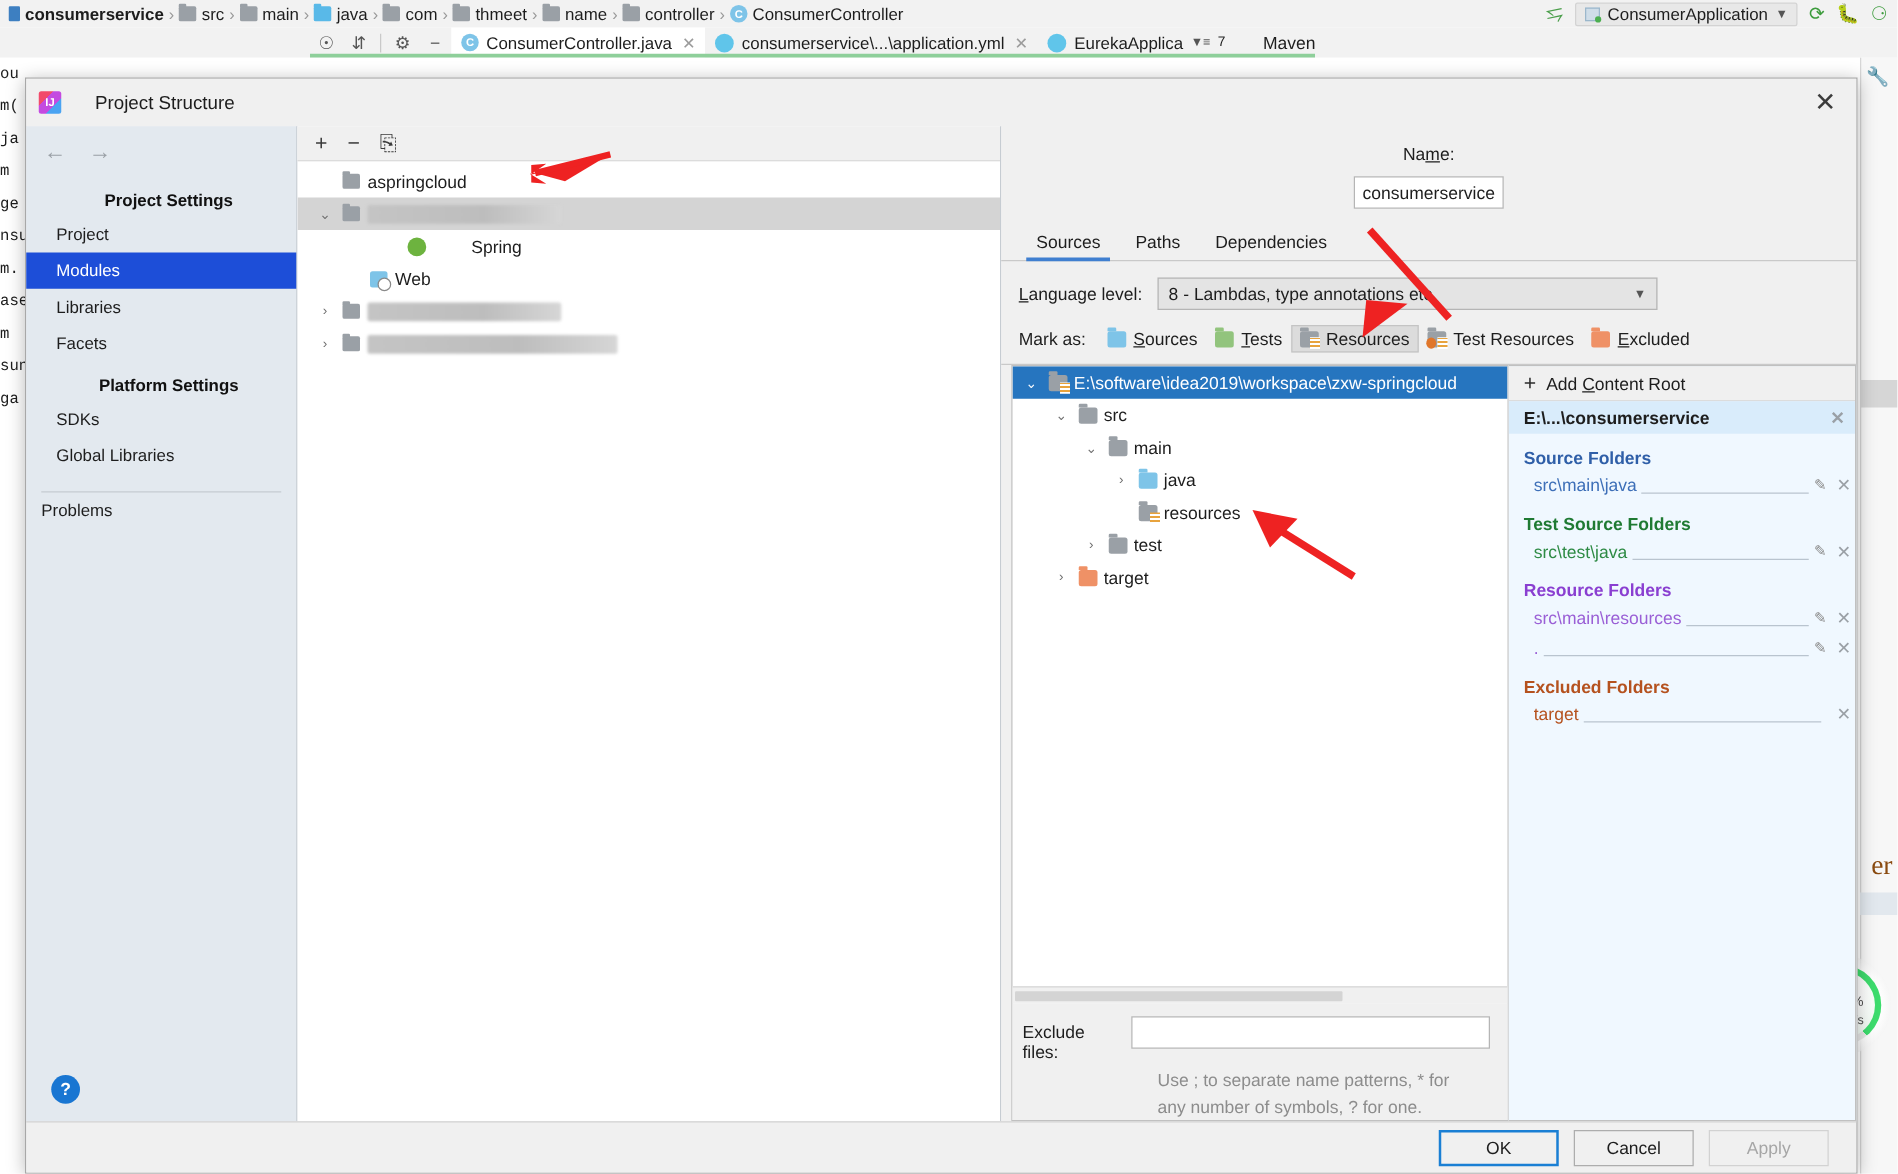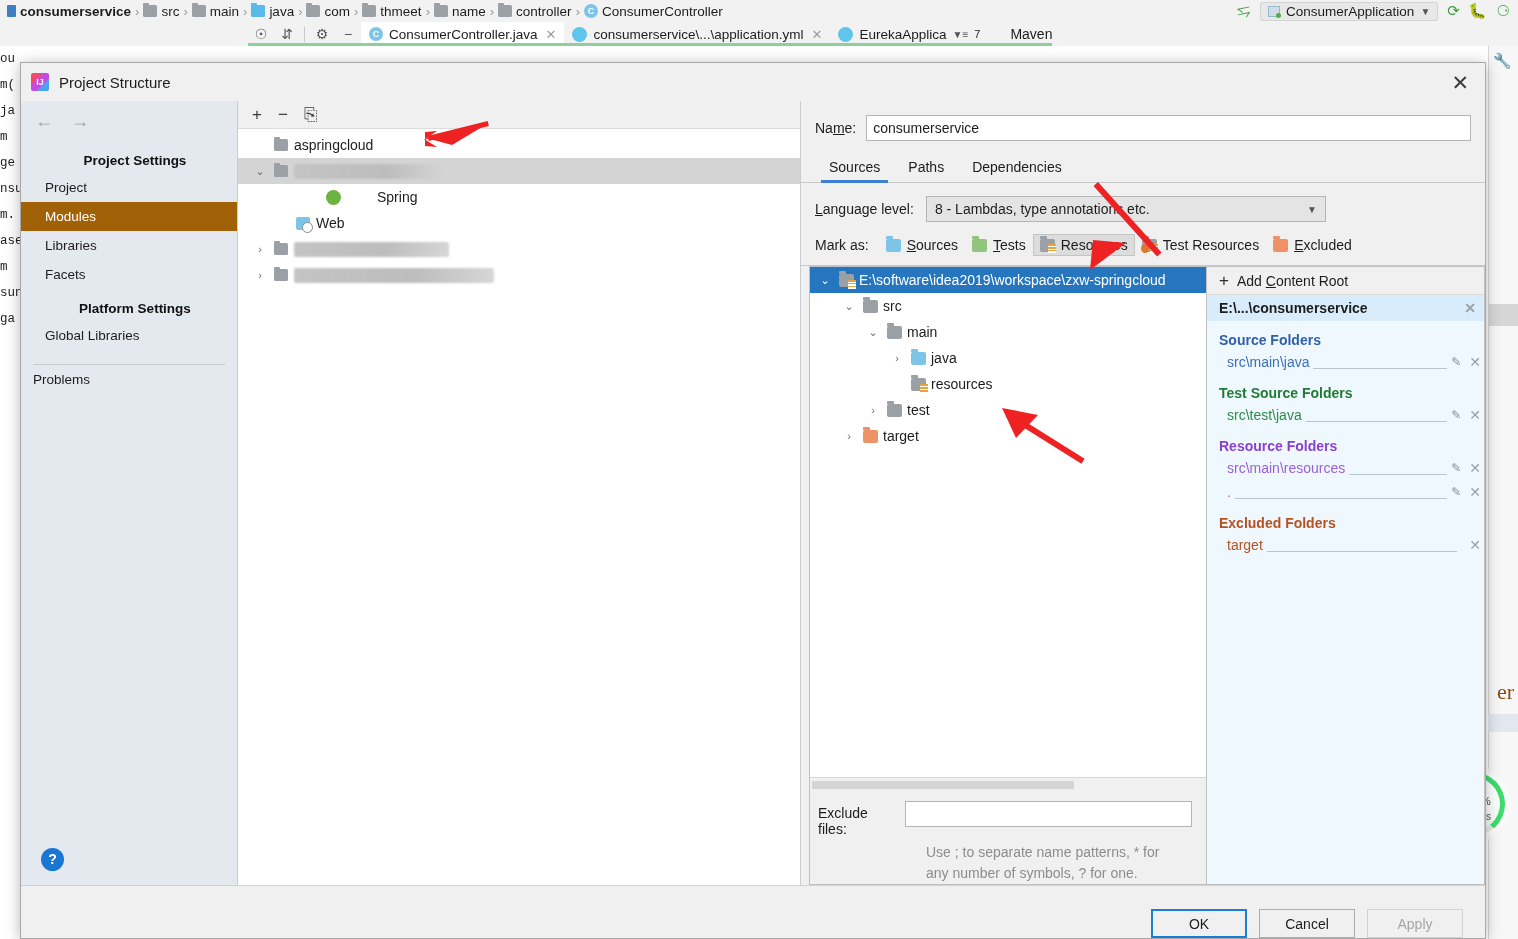--- a/index.html
+++ b/index.html
@@ -94,61 +94,61 @@
     position:absolute; left:36px;top:40px;width:44px;height:32px;border-radius:6px;background:#2b2b2b;z-index:-1;
   }
 
   
   .dialog{
     position:absolute; left:20px; top:62px; width:1466px; height:877px;
     background:#f0f0f0; border:1px solid #a8a8a8; box-shadow:0 2px 14px rgba(0,0,0,.28);
     display:flex; flex-direction:column;
   }
   .dlg-title{
-    height:38px; background:#f0f0f0; display:flex;align-items:center; padding:0 10px; gap:10px; flex:0 0 auto;
+    height:38px; background:#f0f0f0; display:flex;align-items:center; padding:0 10px; gap:27px; flex:0 0 auto;
   }
   .dlg-icon{
     width:18px;height:18px;border-radius:2px;
     background:linear-gradient(135deg,#f24a6b 0%, #f24a6b 33%, #c44ae0 33%, #c44ae0 66%, #4aa3f2 66%);
     position:relative;
   }
   .dlg-icon::after{content:"IJ";position:absolute;inset:0;color:#fff;font-size:9px;font-weight:bold;display:flex;align-items:center;justify-content:center;}
   .dlg-title-text{font-size:15px;color:#1d1d1d;}
   .dlg-close{margin-left:auto;font-size:21px;color:#3c3c3c;line-height:1;padding:0 6px;}
 
   .dlg-body{flex:1 1 auto; display:flex; min-height:0;}
   .dlg-left{
     width:217px; flex:0 0 auto; background:#e3e9ef; border-right:1px solid #c6ccd2;
     display:flex;flex-direction:column;
   }
   .nav-arrows{height:40px;display:flex;align-items:center;gap:18px;padding-left:14px;color:#9aa0a6;font-size:18px;}
   .nav-arrows span{cursor:default;}
   .grp-head{font-weight:bold;font-size:13.5px;padding:12px 0 5px 12px;color:#111;text-align:center;}
   .nav-item{height:29px;display:flex;align-items:center;padding-left:24px;font-size:13.5px;color:#1d1d1d;}
-  .nav-item.sel{background:#a16207;color:#fff;}
+  .nav-item.sel{background:#1d4ed8;color:#fff;}
   .nav-sep{height:1px;background:#c6ccd2;margin:14px 12px 0 12px;}
   .help-row{margin-top:auto;height:52px;display:flex;align-items:center;padding-left:20px;}
   .help-btn{width:23px;height:23px;border-radius:50%;background:#1976d2;color:#fff;font-size:14px;font-weight:bold;display:flex;align-items:center;justify-content:center;}
 
   .dlg-mid{
     width:563px;flex:0 0 auto;background:#ffffff;border-right:1px solid #c6ccd2; display:flex;flex-direction:column;
   }
   .mid-toolbar{height:28px;background:#f0f0f0;display:flex;align-items:center;gap:16px;padding-left:14px;border-bottom:1px solid #dcdcdc;}
   .mid-toolbar .tb{font-size:17px;color:#3a3a3a;line-height:1;}
   .mid-tree{flex:1 1 auto;overflow:hidden;position:relative;padding-top:3px;}
   .trow{height:26px;display:flex;align-items:center;gap:6px;padding-left:14px;font-size:14px;text-align:center;}
   .trow.sel{background:#d4d4d4;}
   .twist{width:16px;color:#6e6e6e;font-size:11px;display:flex;align-items:center;justify-content:center;}
   .blur-bar{height:15px;border-radius:2px;background:linear-gradient(90deg,#c4c4c4,#bdbdbd 60%,#d6d6d6);filter:blur(1.1px);}
   .spring-ico{width:15px;height:15px;border-radius:50%;background:#6db33f;position:relative;}
   .web-ico{width:14px;height:13px;background:#7ec4e8;border-radius:2px;position:relative;}
   .web-ico::after{content:"";position:absolute;right:-3px;bottom:-3px;width:9px;height:9px;border-radius:50%;border:1.5px solid #8a8a8a;background:#fff;}
 
   .dlg-right{flex:1 1 auto;background:#f0f0f0;display:flex;flex-direction:column;min-width:0;}
-  .name-row{display:flex;align-items:center;gap:10px;padding:14px 14px 0 14px;}
+  .name-row{display:flex;align-items:center;gap:10px;padding:14px 14px 0 14px;flex-direction:column;}
   .name-lbl{font-size:14px;}
   .name-lbl u{text-decoration:underline;}
   .name-input{flex:1 1 auto;height:26px;background:#fff;border:1px solid #b5b5b5;padding:0 6px;font-size:14px;color:#1d1d1d;display:flex;align-items:center;}
 
   .tabs-row{display:flex;align-items:flex-end;gap:0;padding:14px 0 0 14px;border-bottom:1px solid #c9c9c9;margin:0 0 0 0;}
   .stab{padding:4px 14px 7px 14px;font-size:14px;color:#1d1d1d;position:relative;}
   .stab.active::after{content:"";position:absolute;left:6px;right:6px;bottom:-1px;height:3px;background:#3f7fd0;}
 
   .lang-row{display:flex;align-items:center;gap:12px;padding:13px 14px 0 14px;}
   .lang-lbl{font-size:14px;}
@@ -205,21 +205,21 @@
   .pathrow .x{color:#9aa0a6;font-size:14px;}
   .pathrow.src .txt{color:#3d6fb8;} .pathrow.tst .txt{color:#2e8b45;}
   .pathrow.res .txt{color:#9a5fd6;} .pathrow.exc .txt{color:#b5521f;}
 
   .exclude-pane{background:#f0f0f0;padding:10px 14px 0 8px;}
   .exc-row{display:flex;align-items:flex-start;gap:8px;}
   .exc-lbl{font-size:14px;padding-top:4px;}
   .exc-input{width:300px;height:26px;background:#fff;border:1px solid #b5b5b5;}
   .exc-hint{color:#8c8c8c;font-size:14px;line-height:21px;padding-left:108px;padding-top:5px;}
 
-  .dlg-footer{height:53px;flex:0 0 auto;background:#f0f0f0;border-top:1px solid #d2d2d2;display:flex;align-items:flex-end;justify-content:flex-end;gap:12px;padding-right:22px;}
+  .dlg-footer{height:41px;flex:0 0 auto;background:#f0f0f0;border-top:1px solid #d2d2d2;display:flex;align-items:center;justify-content:flex-end;gap:12px;padding-right:22px;}
   .dbtn{min-width:96px;height:29px;border:1px solid #adadad;background:#f0f0f0;font-size:14px;display:flex;align-items:center;justify-content:center;}
   .dbtn.primary{border:2px solid #1a7fd4;}
   .dbtn.disabled{color:#a6a6a6;border-color:#d2d2d2;}
 
   
   .ann{position:absolute;pointer-events:none;}
 </style>
 </head>
 <body>
 
@@ -378,20 +378,23 @@
               <span>Modules</span>
             </div>
             <div class="nav-item">
               <span>Libraries</span>
             </div>
             <div class="nav-item">
               <span>Facets</span>
             </div>
             <div class="grp-head">Platform Settings</div>
             <div class="nav-item">
+              <span>SDKs</span>
+            </div>
+            <div class="nav-item">
               <span>Global Libraries</span>
             </div>
           </div>
         <div class="nav-sep"></div>
         <div class="nav-item" style="padding-left:12px">Problems</div>
         <div class="help-row">
           <span class="help-btn">?</span>
         </div>
       </div>
 

